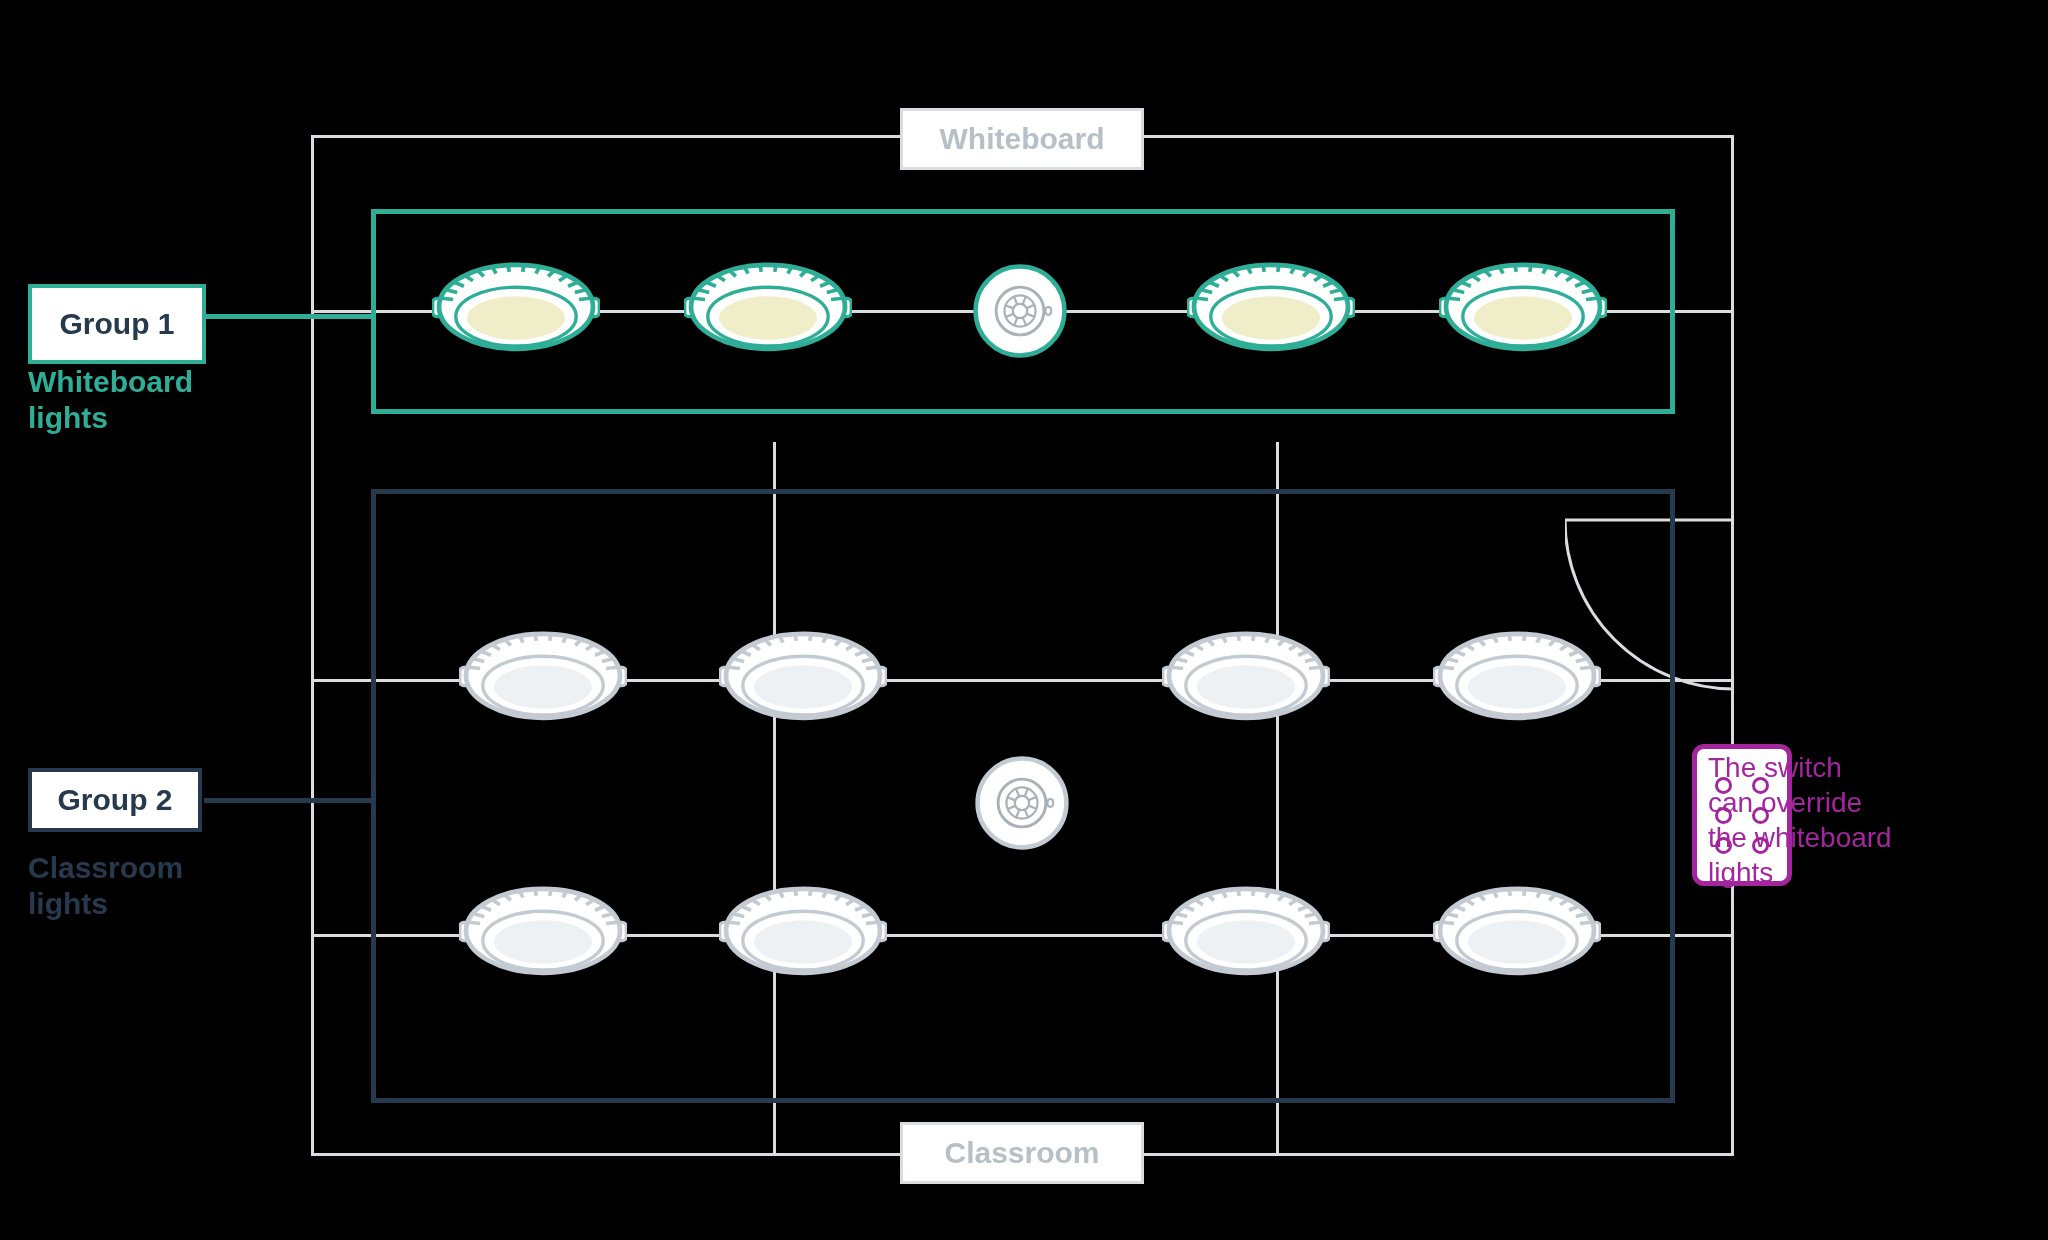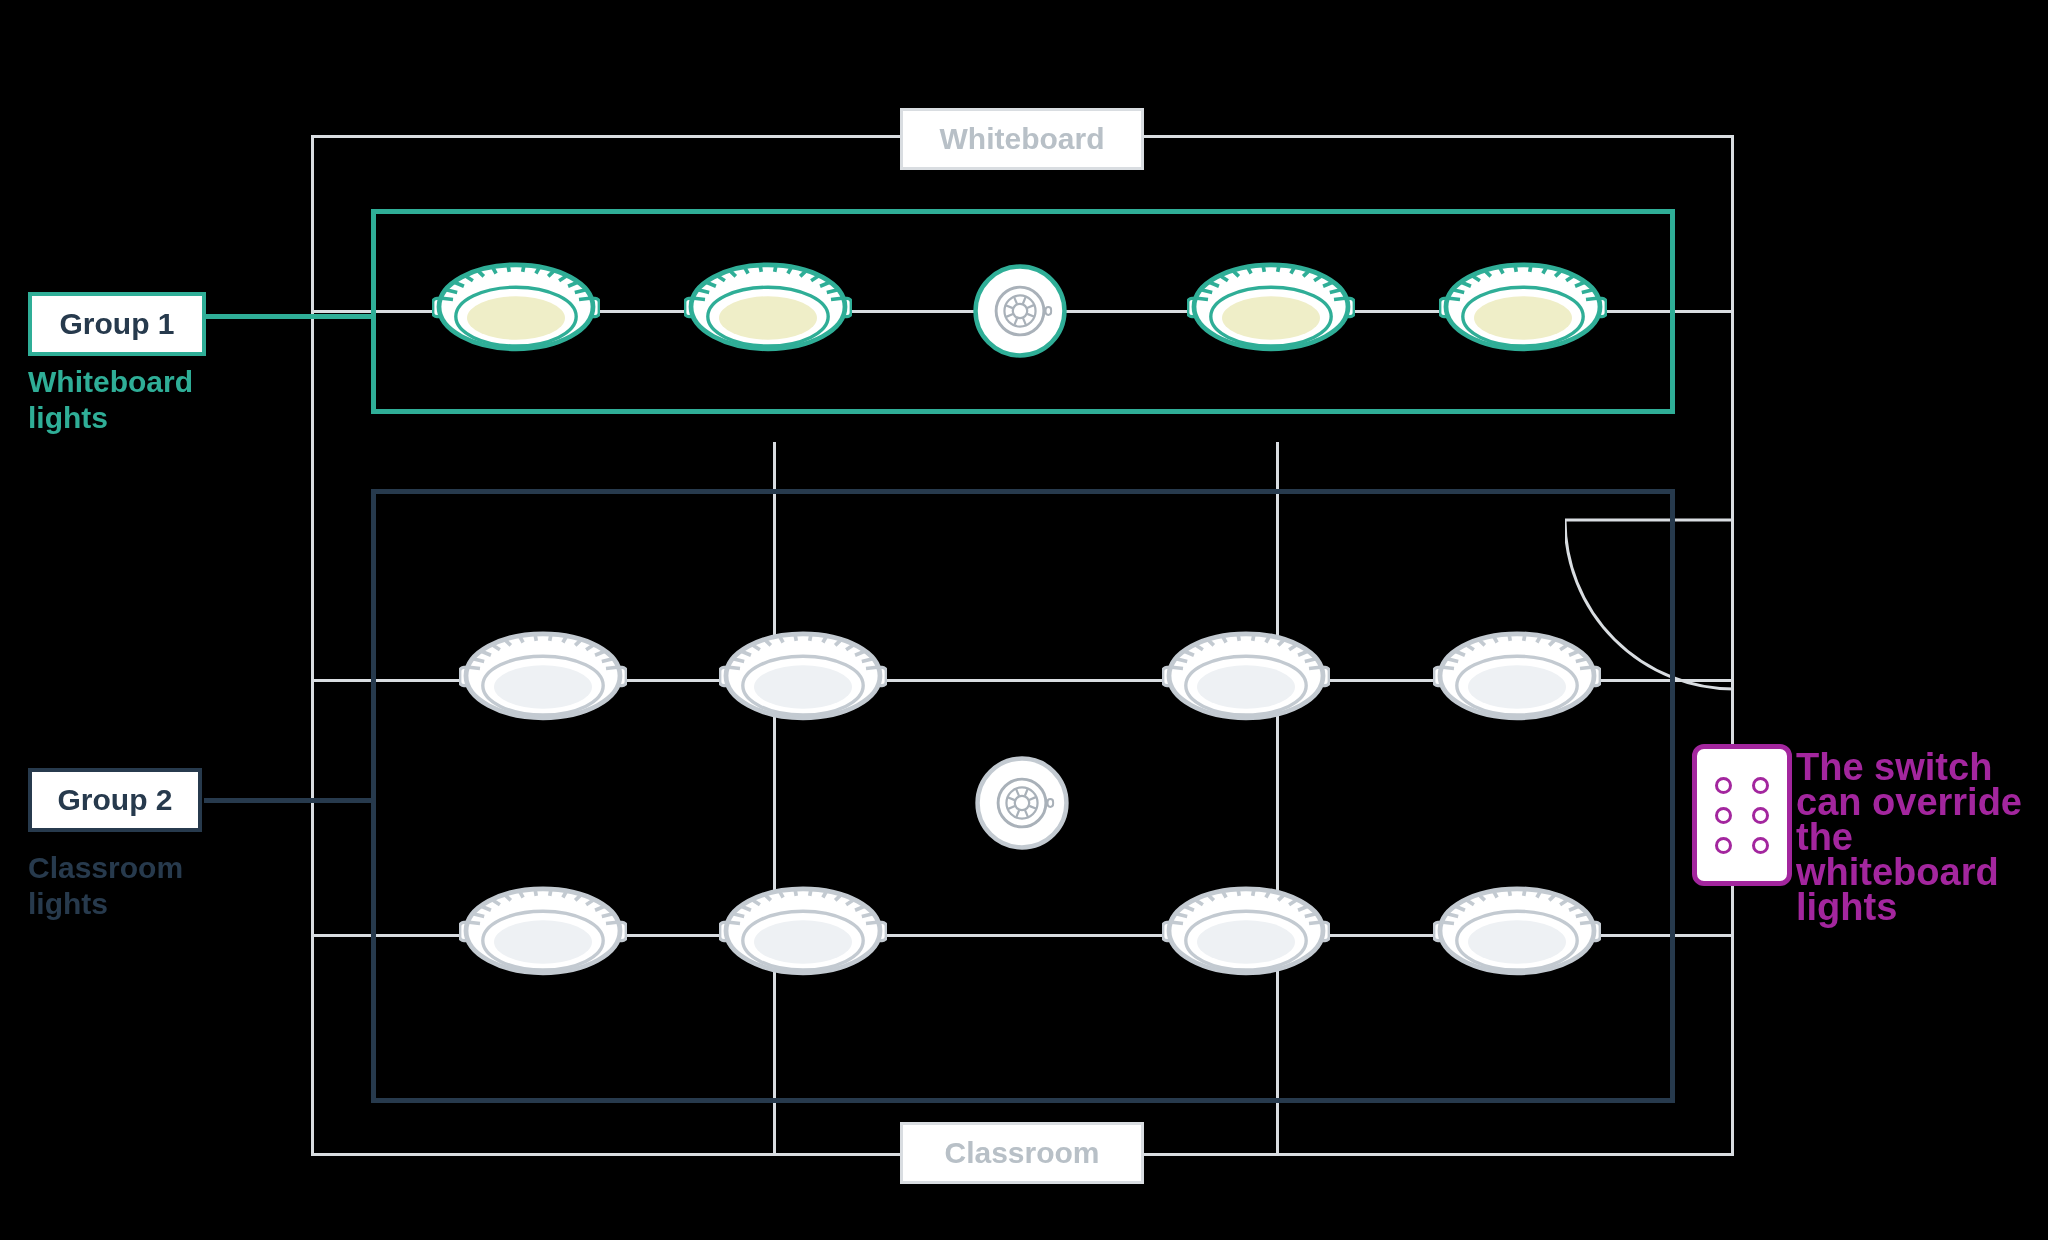--- a/index.html
+++ b/index.html
@@ -27,35 +27,35 @@
   .fixture { position: absolute; }
 
   .connector { position: absolute; height: 5px; }
   #conn1 { left: 204px; top: 306px; width: 170px; background: var(--teal); }
   #conn2 { left: 204px; top: 790px; width: 170px; background: var(--navy); }
 
   .tag { position: absolute; background: #fff; display: flex; align-items: center;
     justify-content: center; font-weight: bold; font-size: 30px; }
   #wbTag { left: 900px; top: 100px; width: 244px; height: 62px; border: 3px solid var(--wall); color: var(--label_gray); }
   #clTag { left: 900px; top: 1114px; width: 244px; height: 62px; border: 3px solid var(--wall); color: var(--label_gray); }
-  #g1Tag { left: 28px; top: 284px; width: 178px; height: 64px; border: 4px solid var(--teal); color: var(--navy); }
+  #g1Tag { left: 28px; top: 276px; width: 178px; height: 80px; border: 4px solid var(--teal); color: var(--navy); }
   #g2Tag { left: 28px; top: 760px; width: 174px; height: 64px; border: 4px solid var(--navy); color: var(--navy); }
 
   .caption { position: absolute; font-weight: bold; font-size: 30px; line-height: 36px; }
   #cap1 { left: 28px; top: 356px; color: var(--teal); }
   #cap2 { left: 28px; top: 842px; color: var(--navy); }
 
   #switch { position: absolute; left: 1692px; top: 736px; width: 100px; height: 142px;
     background: #fff; border: 5px solid var(--magenta); border-radius: 12px;
     display: flex; flex-direction: column; justify-content: center; gap: 13px; }
   .swrow { display: flex; justify-content: center; gap: 20px; }
   .swdot { width: 17px; height: 17px; border: 3.5px solid var(--magenta); border-radius: 50%; }
 
-  #note { position: absolute; left: 1796px; top: 742px; width: 230px;
-    font-weight: bold; font-size: 38px; line-height: 35px; color: var(--magenta); }
+  #note { position: absolute; left: 1708px; top: 742px; width: 230px;
+    font-weight: normal; font-size: 28px; line-height: 35px; color: var(--magenta); }
 </style>
 </head>
 <body>
 
 <div class="stage">
 
   <div class="room"></div>
 
   <div class="hline" id="hl1"></div>
   <div class="hline" id="hl2"></div>

